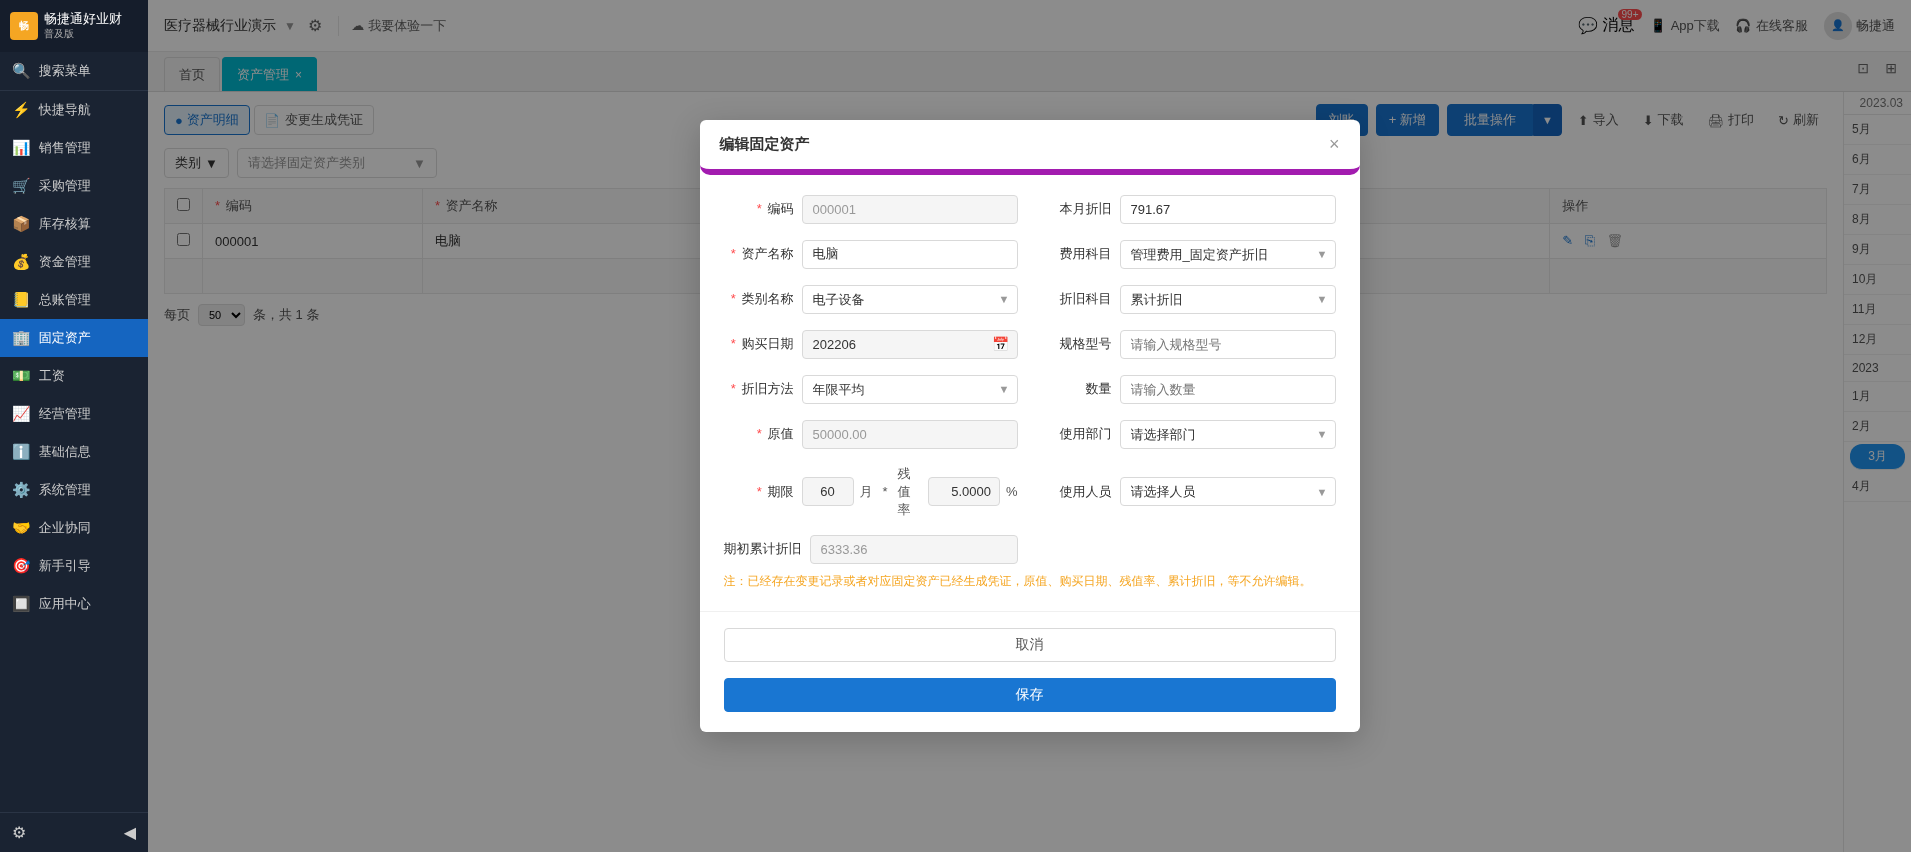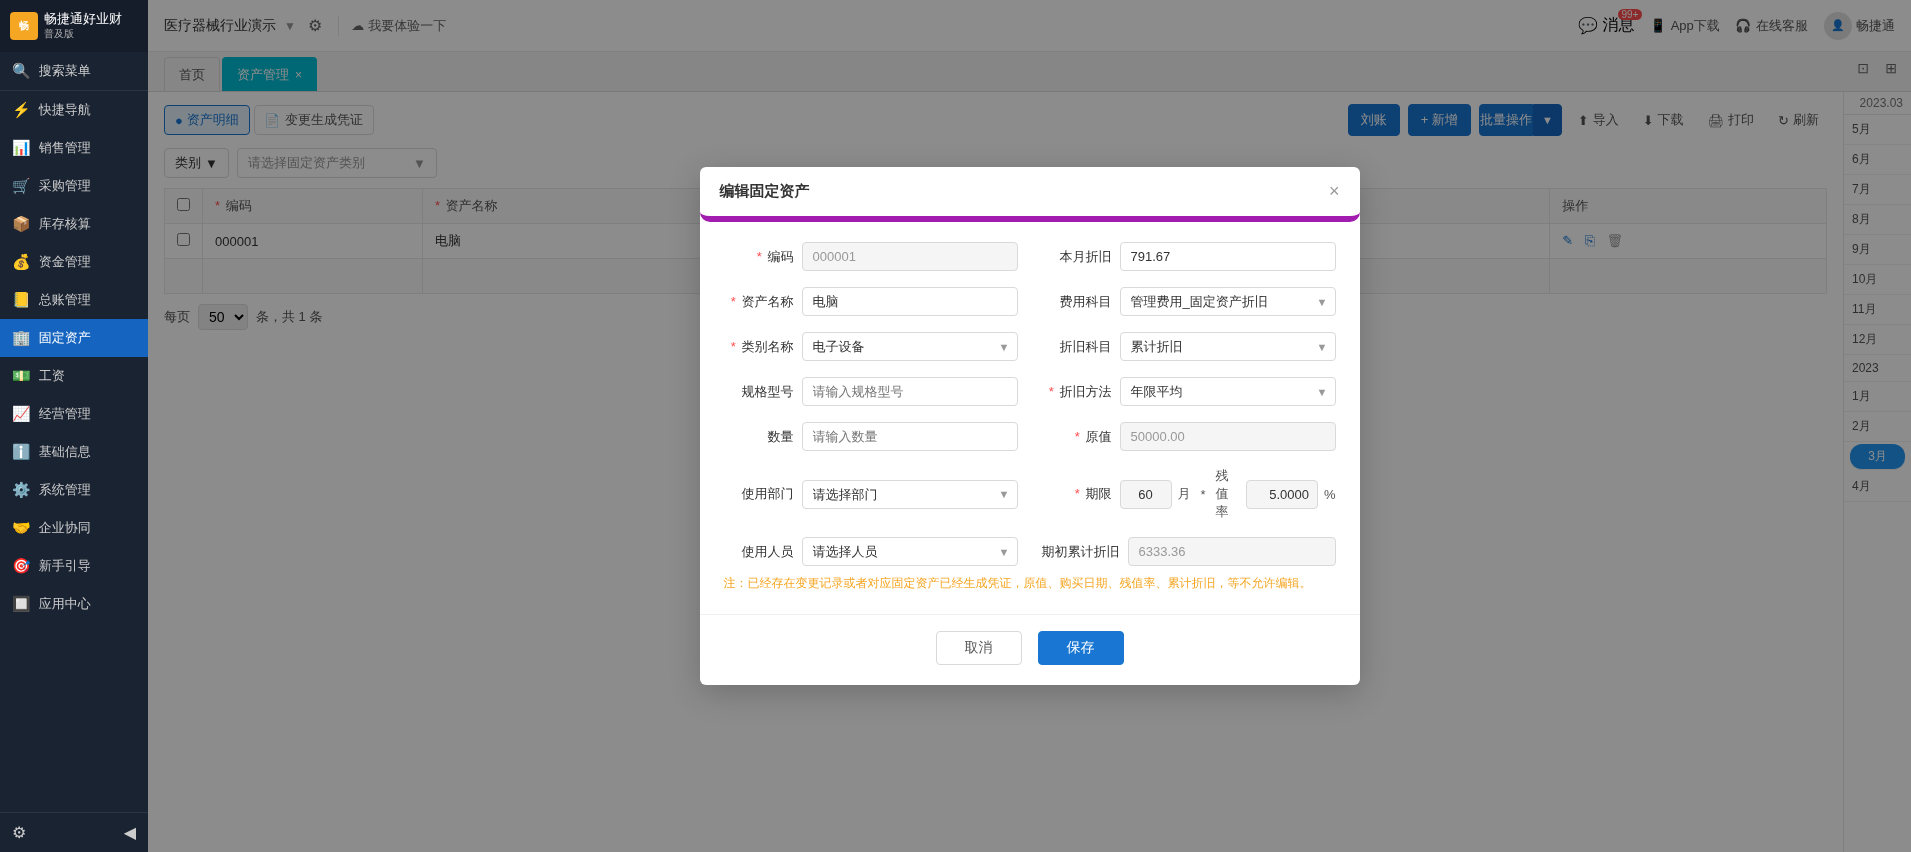--- a/index.html
+++ b/index.html
@@ -133,39 +133,39 @@
       gap: 8px;
       margin-bottom: 12px;
     }
     .fa-toolbar-btn {
       display: flex; align-items: center; gap: 4px;
       padding: 6px 12px; border-radius: 4px;
       font-size: 13px; cursor: pointer; border: 1px solid transparent;
     }
     .btn-primary { background: #1976d2; color: #fff; border-color: #1976d2; }
     .btn-split { display: flex; align-items: stretch; }
-    .btn-split-main { background: #1976d2; color: #fff; border: 1px solid #1976d2; padding: 6px 0; border-radius: 4px 0 0 4px; font-size: 13px; cursor: pointer; }
+    .btn-split-main { background: #1976d2; color: #fff; border: 1px solid #1976d2; padding: 6px 16px; border-radius: 4px 0 0 4px; font-size: 13px; cursor: pointer; }
     .btn-split-arrow { background: #1565c0; color: #fff; border: 1px solid #1565c0; padding: 6px 8px; border-radius: 0 4px 4px 0; cursor: pointer; font-size: 11px; }
     .fa-toolbar-right { margin-left: auto; display: flex; align-items: center; gap: 8px; }
     .fa-toolbar-icon-btn { display: flex; align-items: center; gap: 4px; color: #555; font-size: 13px; cursor: pointer; padding: 4px 8px; }
 
     .fa-filter { display: flex; align-items: center; gap: 8px; margin-bottom: 10px; }
     .fa-filter-select {
       border: 1px solid #ddd; border-radius: 4px; padding: 5px 10px;
       font-size: 13px; color: #333; background: #fff; cursor: pointer;
       display: flex; align-items: center; gap: 4px;
     }
 
     .fa-table { width: 100%; border-collapse: collapse; font-size: 13px; }
     .fa-table th { background: #fafafa; border: 1px solid #e8e8e8; padding: 8px 12px; text-align: left; color: #555; font-weight: 500; white-space: nowrap; }
     .fa-table td { border: 1px solid #e8e8e8; padding: 8px 12px; color: #333; white-space: nowrap; }
     .required-star { color: #ff4d4f; margin-right: 2px; }
 
     .fa-footer { display: flex; align-items: center; gap: 8px; margin-top: 10px; font-size: 13px; color: #555; }
-    .fa-footer select { border: 1px solid #ddd; border-radius: 4px; padding: 3px 6px; font-size: 14px; }
+    .fa-footer select { border: 1px solid #ddd; border-radius: 4px; padding: 3px 6px; font-size: 11px; }
 
     
     .month-panel {
       width: 68px;
       background: #fff;
       border-left: 1px solid #e8e8e8;
       font-size: 12px;
       overflow: hidden;
     }
     .month-item { padding: 6px 8px; border-bottom: 1px solid #f0f0f0; color: #555; text-align: left; cursor: pointer; }
@@ -231,21 +231,21 @@
       cursor: pointer;
       outline: none;
     }
     .form-select-arrow { position: absolute; right: 8px; top: 50%; transform: translateY(-50%); color: #999; font-size: 11px; pointer-events: none; }
     .period-row { display: flex; align-items: center; gap: 6px; }
     .period-input { width: 52px; border: 1px solid #d9d9d9; border-radius: 4px; padding: 6px 8px; font-size: 13px; text-align: center; background: #f5f5f5; color: #333; outline: none; }
     .period-unit { font-size: 13px; color: #555; }
     .rate-input { width: 72px; border: 1px solid #d9d9d9; border-radius: 4px; padding: 6px 8px; font-size: 13px; text-align: right; background: #f5f5f5; color: #333; outline: none; }
     .rate-pct { font-size: 13px; color: #555; }
     .modal-note { font-size: 12px; color: #f5a623; padding: 8px 0 0 0; line-height: 1.6; }
-    .modal-footer { display: flex; justify-content: center; gap: 16px; padding: 16px 24px 20px; border-top: 1px solid #f0f0f0; }
+    .modal-footer { display: flex; justify-content: center; gap: 16px; padding: 16px 24px 20px; border-top: 1px solid #f0f0f0; flex-direction: column; }
     .btn-cancel { padding: 7px 28px; border: 1px solid #d9d9d9; border-radius: 4px; background: #fff; color: #555; font-size: 14px; cursor: pointer; }
     .btn-save { padding: 7px 28px; border: 1px solid #1976d2; border-radius: 4px; background: #1976d2; color: #fff; font-size: 14px; cursor: pointer; }
 
     .checkbox-cell { width: 32px; text-align: center; }
     input[type=checkbox] { cursor: pointer; }
 
     .subtotal-row td { background: #fafafa; color: #555; }
 
     .page-year { font-size: 12px; color: #777; text-align: right; padding: 4px 8px; background: #fff; border-bottom: 1px solid #e8e8e8; }
   </style>
@@ -597,20 +597,30 @@
               <span>折旧科目</span>
             </span>
             <div class="form-select-wrap">
               <select class="form-select">
                 <option>累计折旧</option>
               </select>
               <span class="form-select-arrow">▼</span>
             </div>
           </div>
 
+          <div class="form-row">
+            <span class="form-label">
+              <span class="req">*</span>
+              <span>购买日期</span>
+            </span>
+            <div class="form-input-with-icon">
+              <input type="text" value="202206" style="">
+              <span class="form-input-icon">📅</span>
+            </div>
+          </div>
 
           <div class="form-row">
             <span class="form-label">
               <span>规格型号</span>
             </span>
             <input class="form-input" type="text" placeholder="请输入规格型号" style="">
           </div>
 
           <div class="form-row">
             <span class="form-label">

